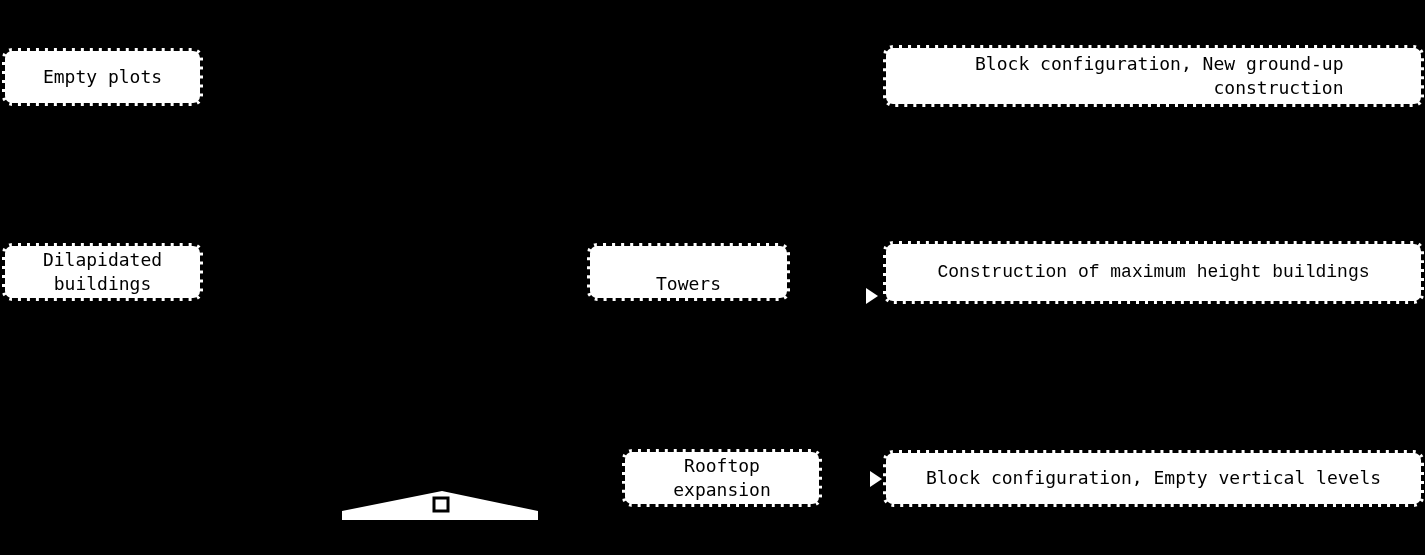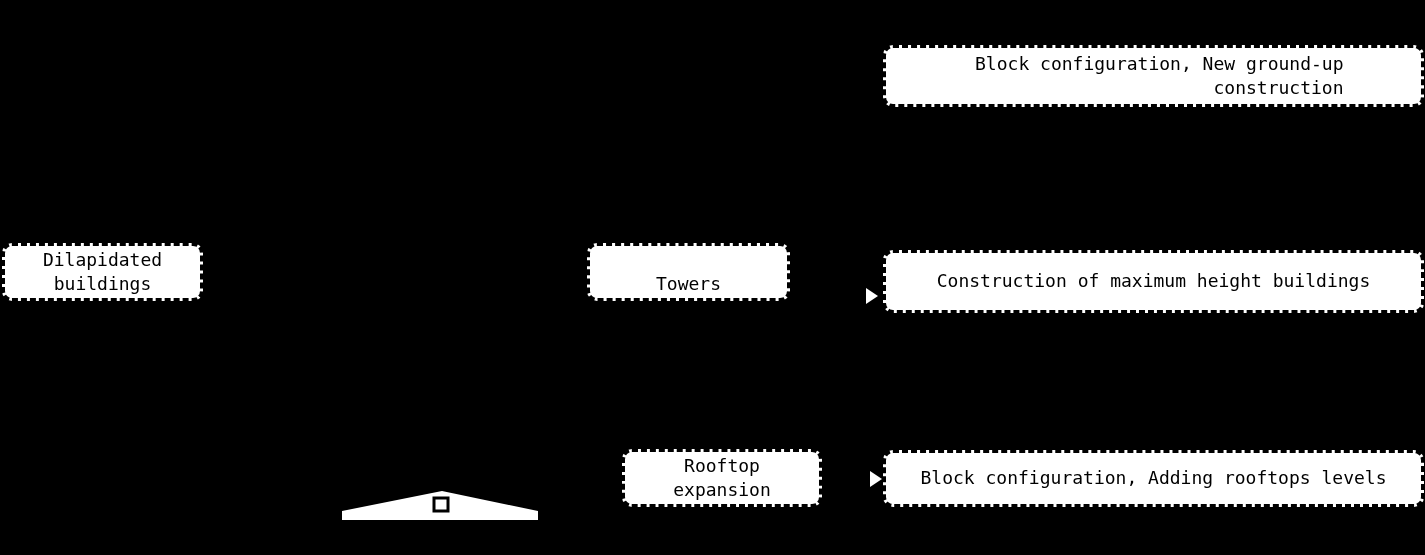--- a/index.html
+++ b/index.html
@@ -35,21 +35,21 @@
   
   .wrap-380 .lbl { max-width: 380px; text-align: right; }
   .wrap-110 .lbl { max-width: 110px; }
 
   
   .n-r1-src { left: 2px;   top: 48px;  width: 201px; height: 58px; }
   .n-r1-str { left: 584px; top: 47px;  width: 202px; height: 59px; }
   .n-r1-out { left: 883px; top: 45px;  width: 541px; height: 62px; }
   .n-r2-src { left: 2px;   top: 243px; width: 201px; height: 58px; }
   .n-r2-str { left: 587px; top: 243px; width: 203px; height: 58px; align-items: flex-end; }
-  .n-r2-out { left: 883px; top: 250px; width: 541px; height: 63px; }
+  .n-r2-out { left: 883px; top: 241px; width: 541px; height: 63px; font-family: Liberation Mono, monospace; }
   .n-r3-src { left: 2px;   top: 449px; width: 201px; height: 58px; }
   .n-r3-str { left: 622px; top: 449px; width: 200px; height: 58px; }
   .n-r3-out { left: 883px; top: 450px; width: 541px; height: 57px; }
 
   
   .arrowhead {
     position: absolute;
     width: 0;
     height: 0;
     border-top: 8px solid transparent;
@@ -65,39 +65,42 @@
     top: 485px;
     width: 204px;
     height: 38px;
   }
 </style>
 </head>
 <body>
 
 <div class="canvas">
 
+  <div class="node n-r1-src">
+    <span class="lbl">Empty plots</span>
+  </div>
   <div class="node n-r1-out wrap-380">
     <span class="lbl">Block configuration, New ground-up construction</span>
   </div>
 
   <div class="node n-r2-src">
     <span class="lbl">Dilapidated buildings</span>
   </div>
   <div class="node n-r2-str">
     <span class="lbl">Towers</span>
   </div>
   <div class="node n-r2-out">
     <span class="lbl">Construction of maximum height buildings</span>
   </div>
 
   <div class="node n-r3-str wrap-110">
     <span class="lbl">Rooftop expansion</span>
   </div>
   <div class="node n-r3-out">
-    <span class="lbl">Block configuration, Adding rooftops levels</span>
+    <span class="lbl">Block configuration, Empty vertical levels</span>
   </div>
 
   <div class="arrowhead ah-r2"></div>
   <div class="arrowhead ah-r3"></div>
 
   <svg class="roof" viewBox="0 0 204 38" aria-hidden="true">
     <polygon points="4,26 104,6 200,26 200,35 4,35" fill="#ffffff"></polygon>
     <rect x="96" y="13" width="14" height="13" fill="#ffffff" stroke="#000000" stroke-width="3"></rect>
   </svg>
 

